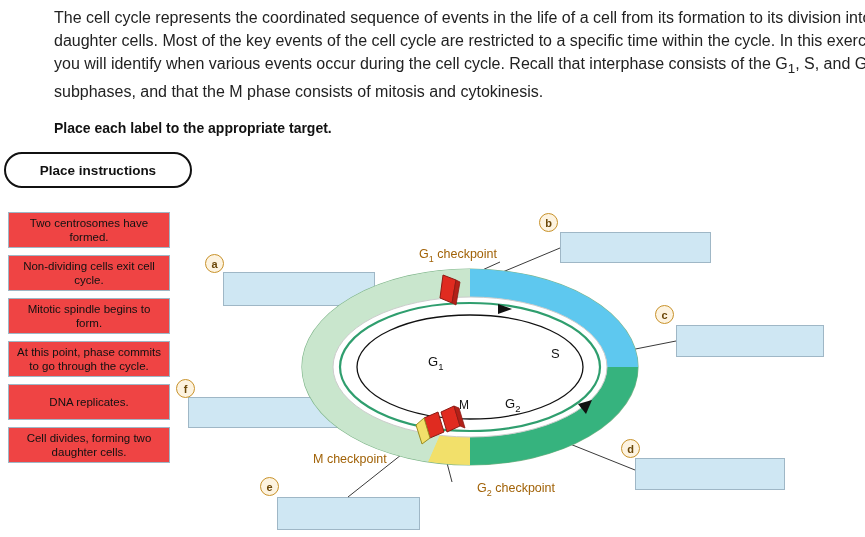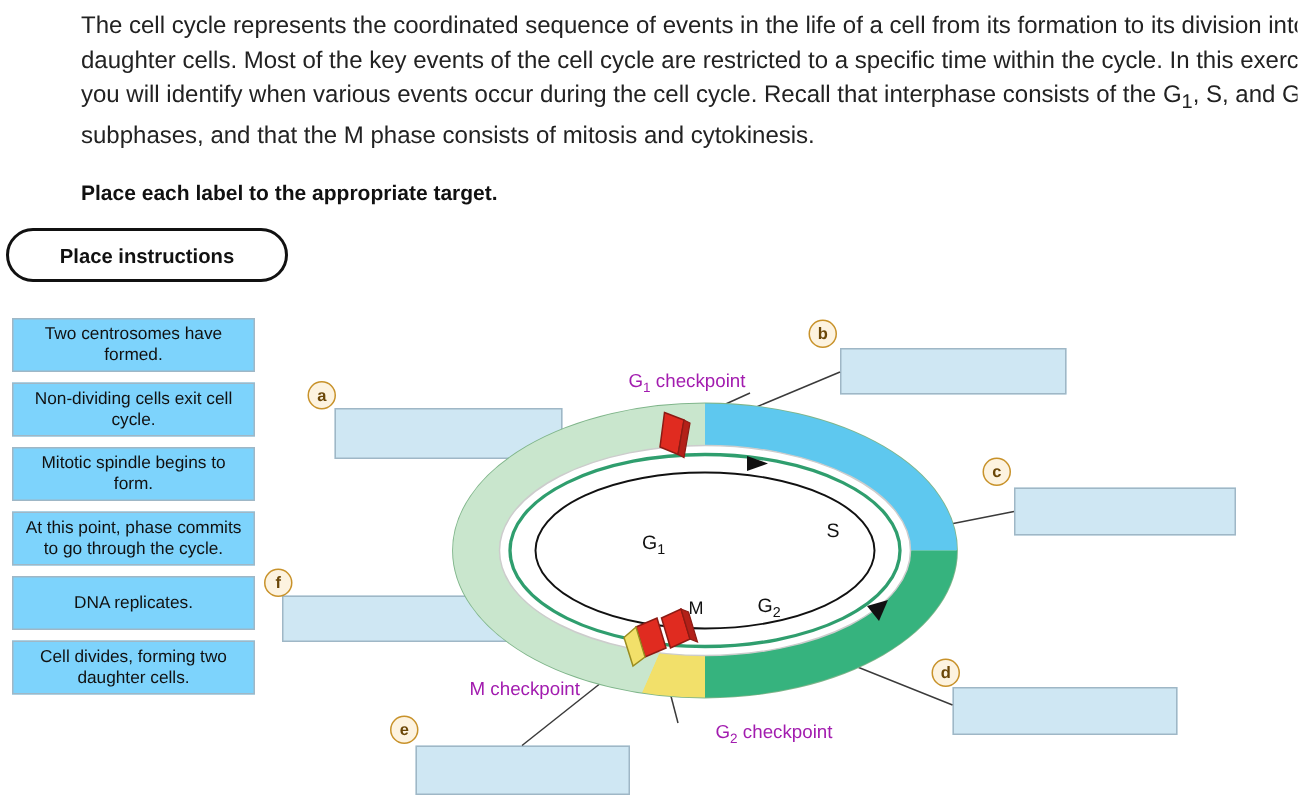--- a/index.html
+++ b/index.html
@@ -61,21 +61,21 @@
     left: 8px;
     top: 212px;
     width: 162px;
   }
   .label-chip {
     box-sizing: border-box;
     width: 162px;
     min-height: 34px;
     margin-bottom: 7px;
     border: 1px solid #9fb7c6;
-    background: #7dd3fc;
+    background: #ef4444;
     font-size: 11.5px;
     line-height: 14px;
     color: #111111;
     display: flex;
     align-items: center;
     justify-content: center;
     text-align: center;
     padding: 3px 4px;
     cursor: pointer;
   }
@@ -102,21 +102,21 @@
     font-size: 11px;
     font-weight: bold;
     display: flex;
     align-items: center;
     justify-content: center;
     box-sizing: border-box;
   }
   .dia-text {
     position: absolute;
     font-size: 12.5px;
-    color: #a21caf;
+    color: #a16207;
     white-space: nowrap;
   }
   .dia-text sub {
     font-size: 9px;
   }
   .phase-label {
     position: absolute;
     font-size: 13px;
     color: #111111;
     white-space: nowrap;

